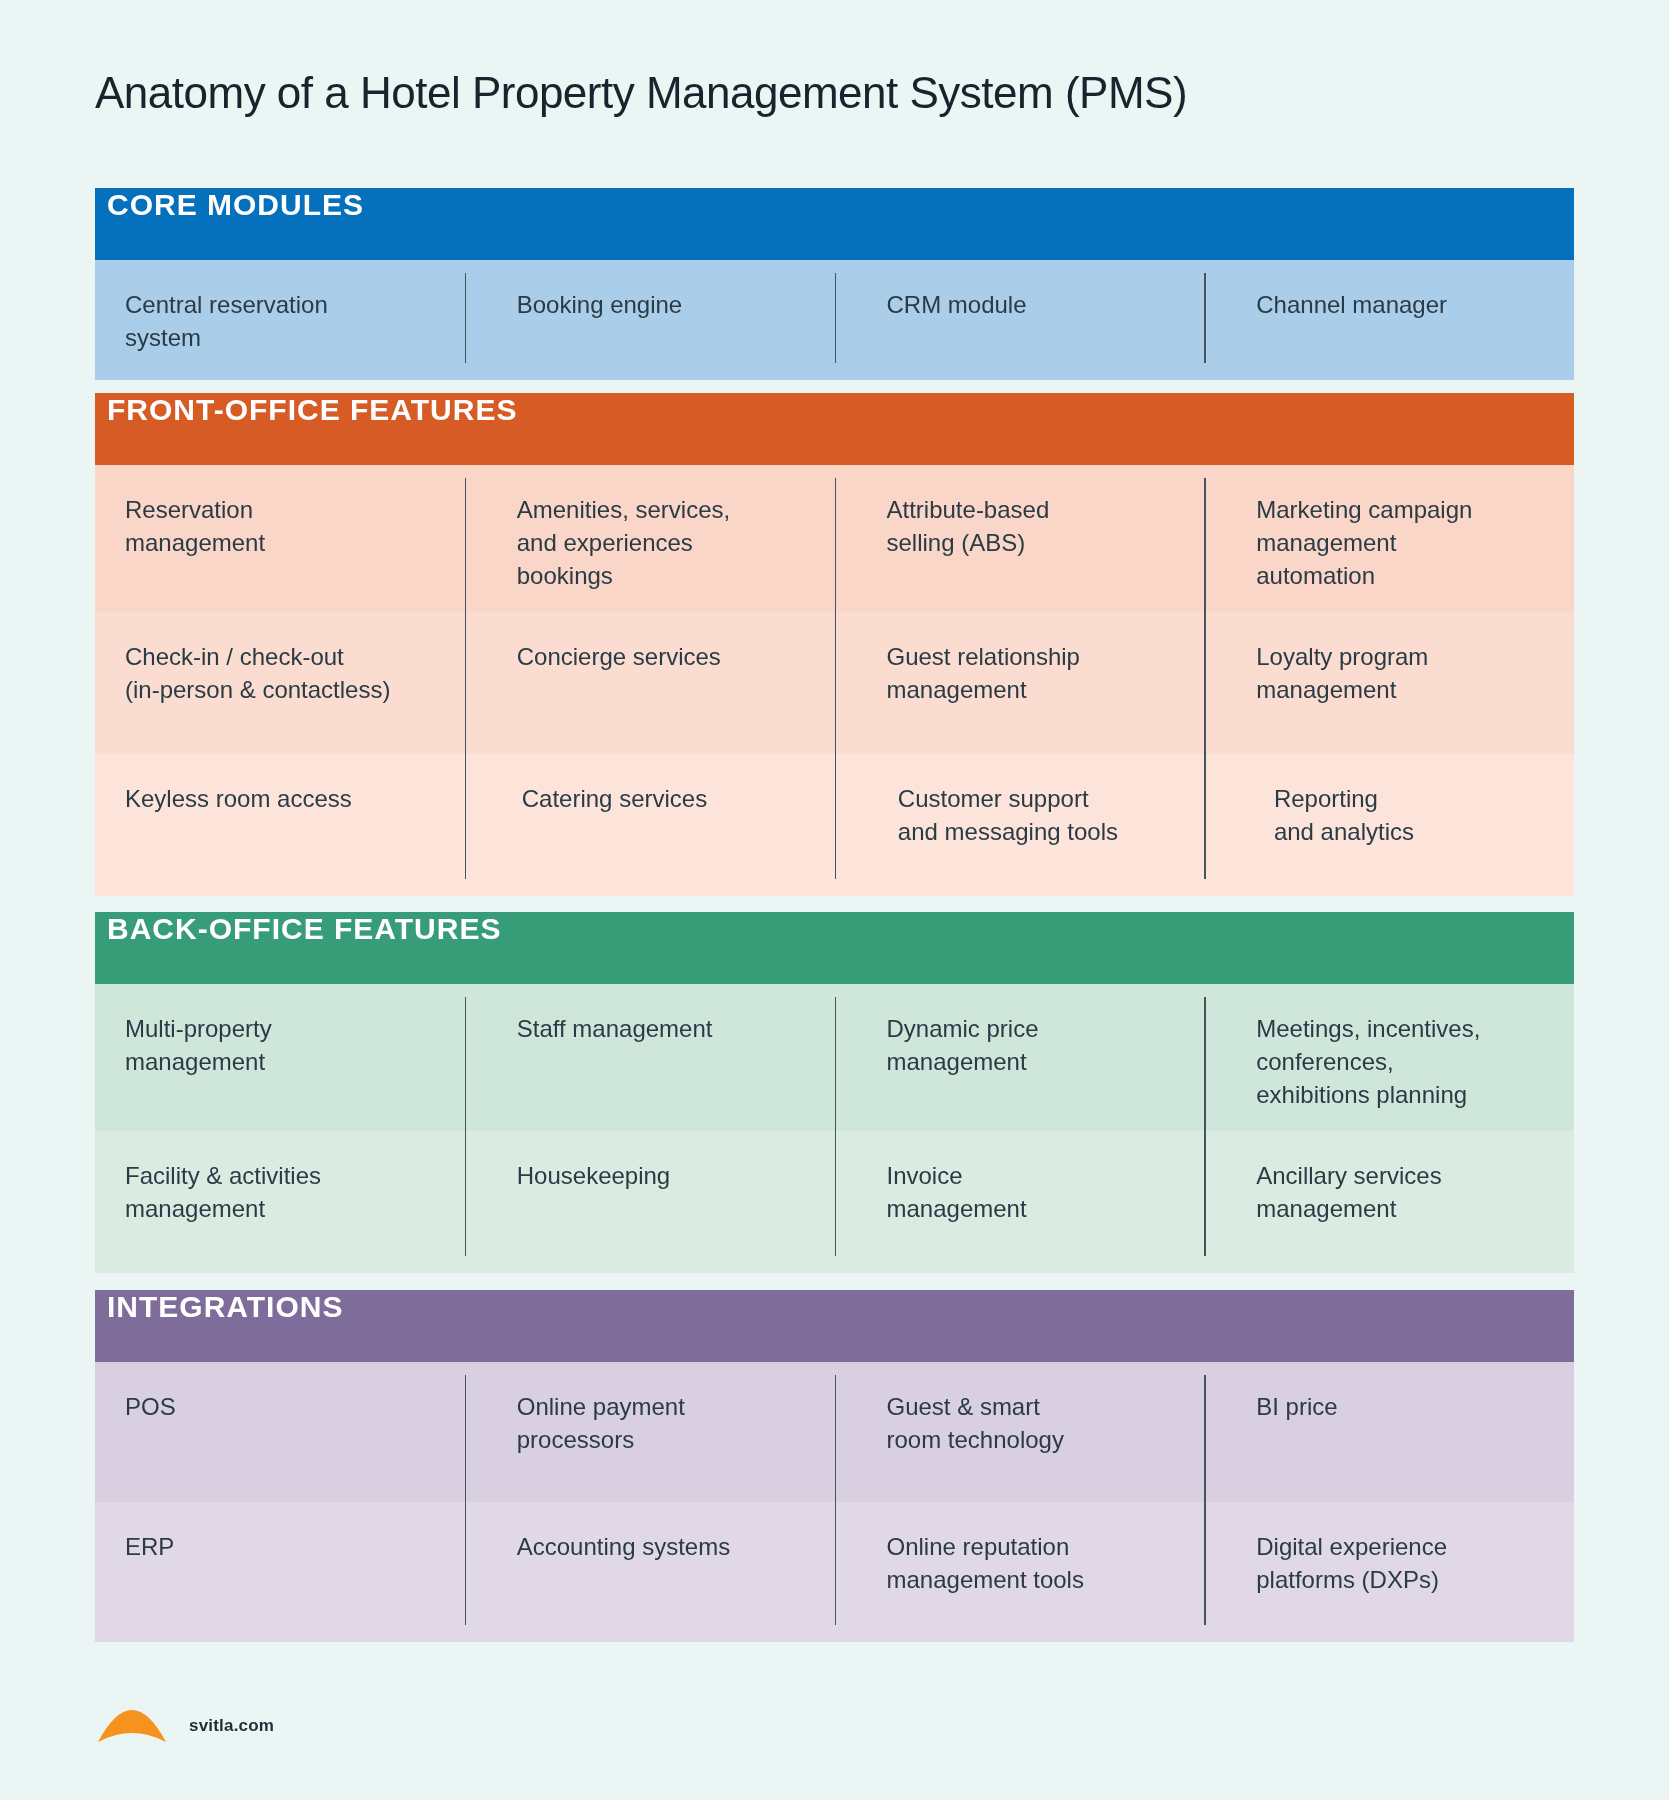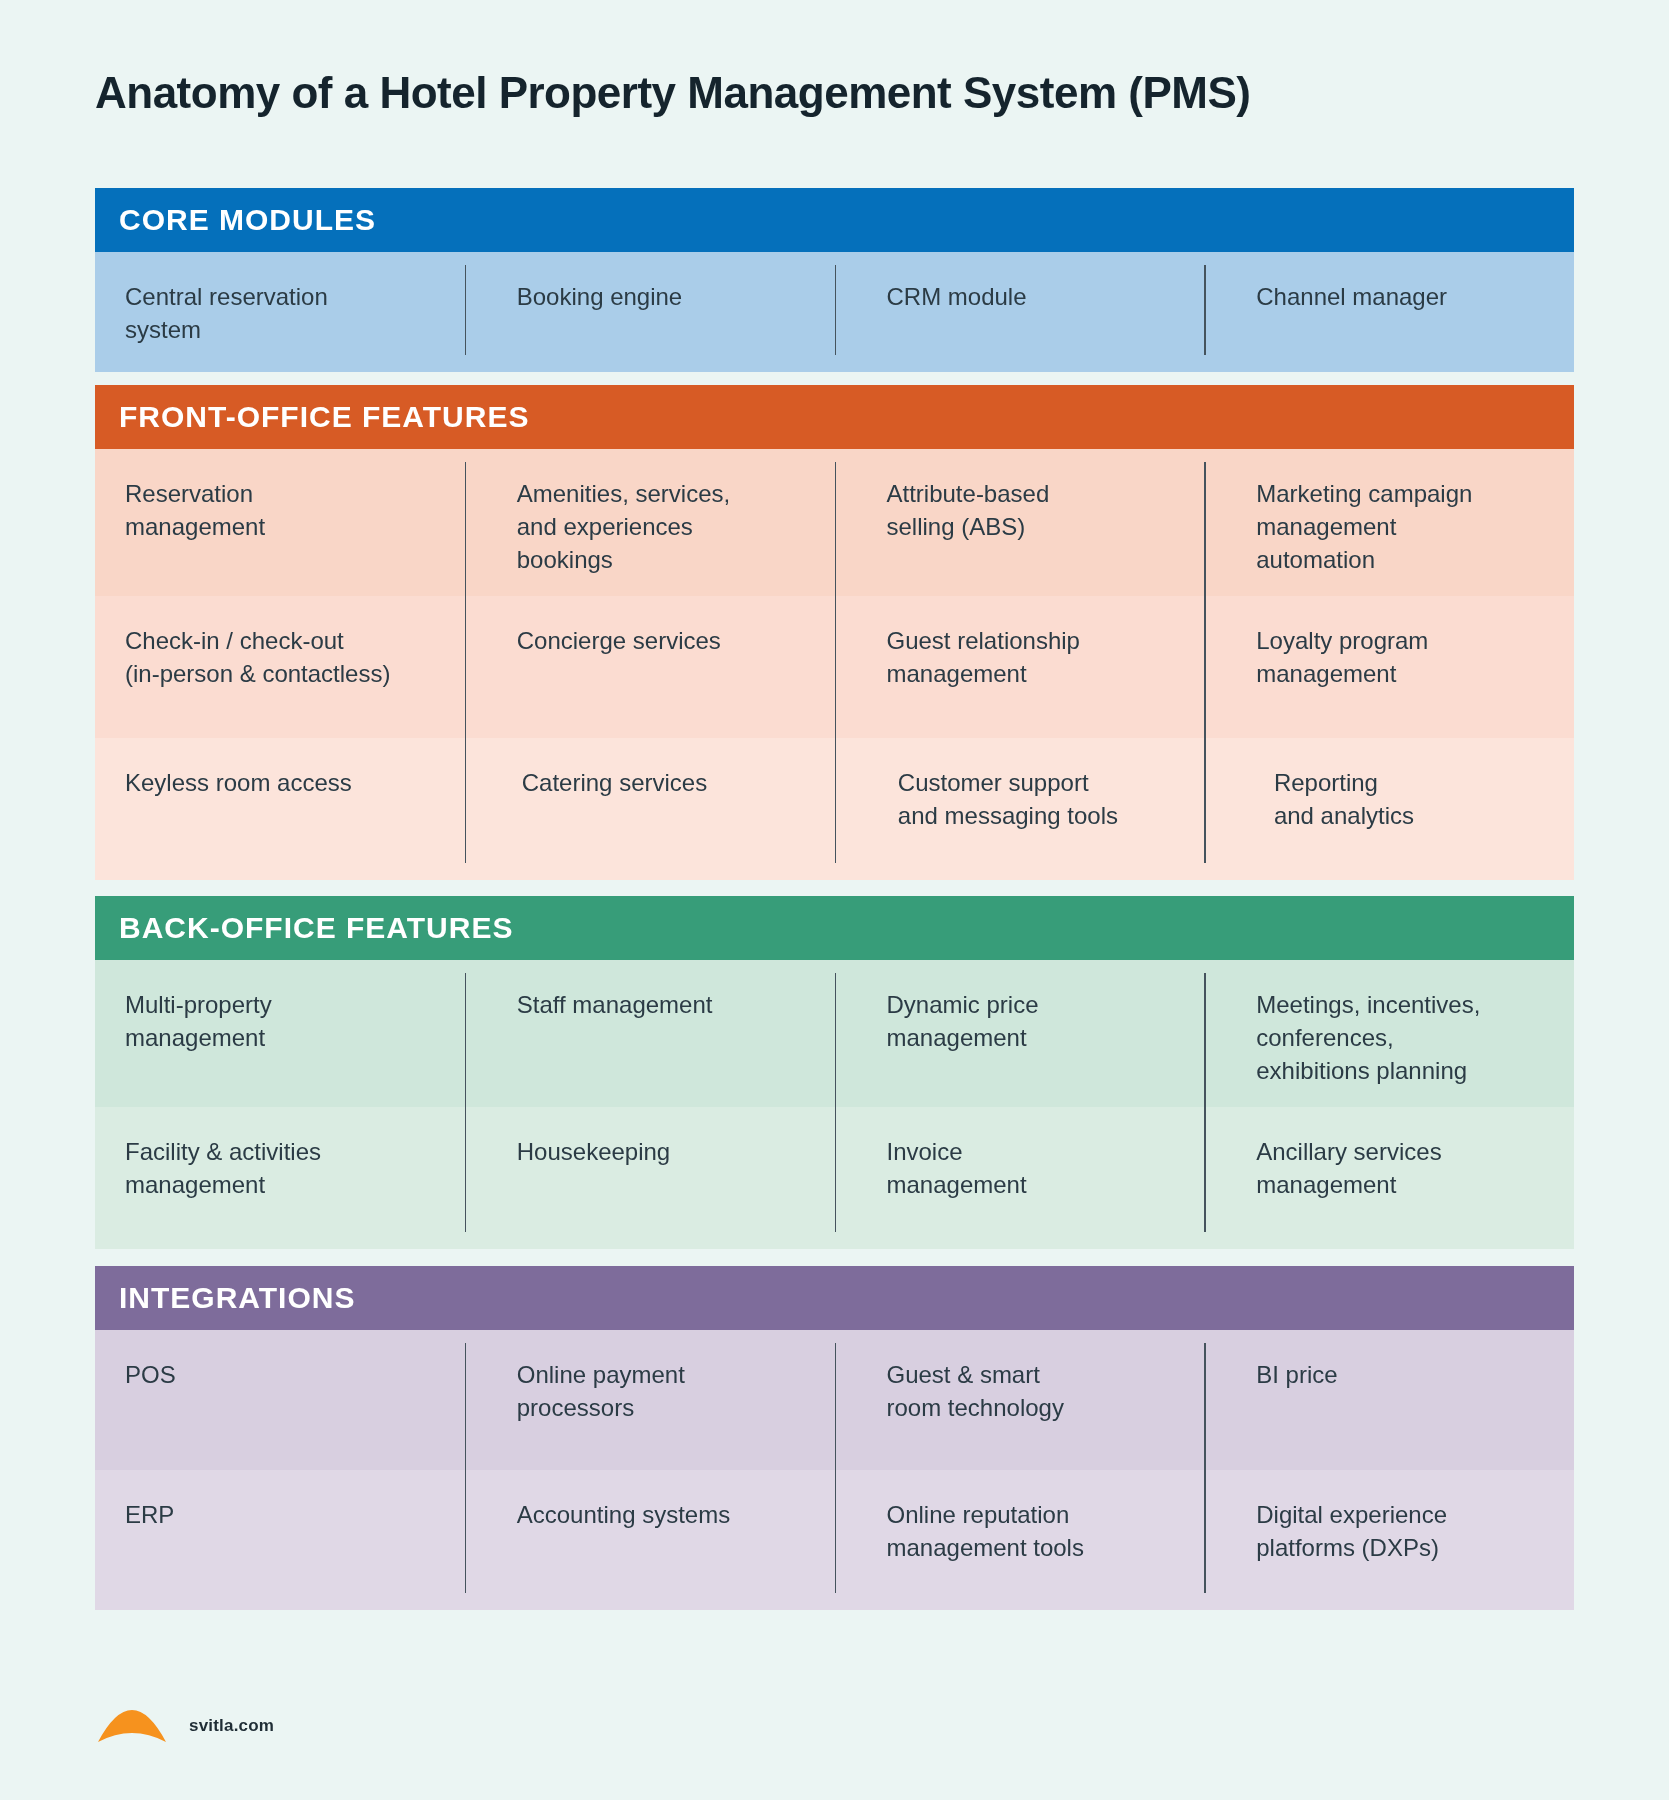--- a/index.html
+++ b/index.html
@@ -7,38 +7,38 @@
   body {
     width: 1669px; height: 1800px;
     position: relative;
     font-family: "Liberation Sans", sans-serif;
     overflow: hidden;
   }
   .page-title {
     position: absolute;
     left: 95px; top: 68px;
     font-size: 44px;
-    font-weight: 700;
+    font-weight: 400;
     letter-spacing: -0.5px;
     color: #15242d;
   }
   .sections {
     position: absolute;
     left: 95px; top: 188px;
     width: 1479px;
   }
   .section { width: 100%; }
   .section.core-modules   { margin-bottom: 13px; }
   .section.front-office   { margin-bottom: 16px; }
   .section.back-office    { margin-bottom: 17px; }
   .section-header {
-    height: 64px;
+    height: 72px;
     display: flex;
-    align-items: center;
-    padding: 0 24px;
+    align-items: flex-start;
+    padding: 0 12px;
   }
   .section-header .label {
     color: #ffffff;
     font-weight: 700;
     font-size: 30px;
     letter-spacing: 1px;
   }
   .section-body { position: relative; }
   .column-divider {
     position: absolute;

